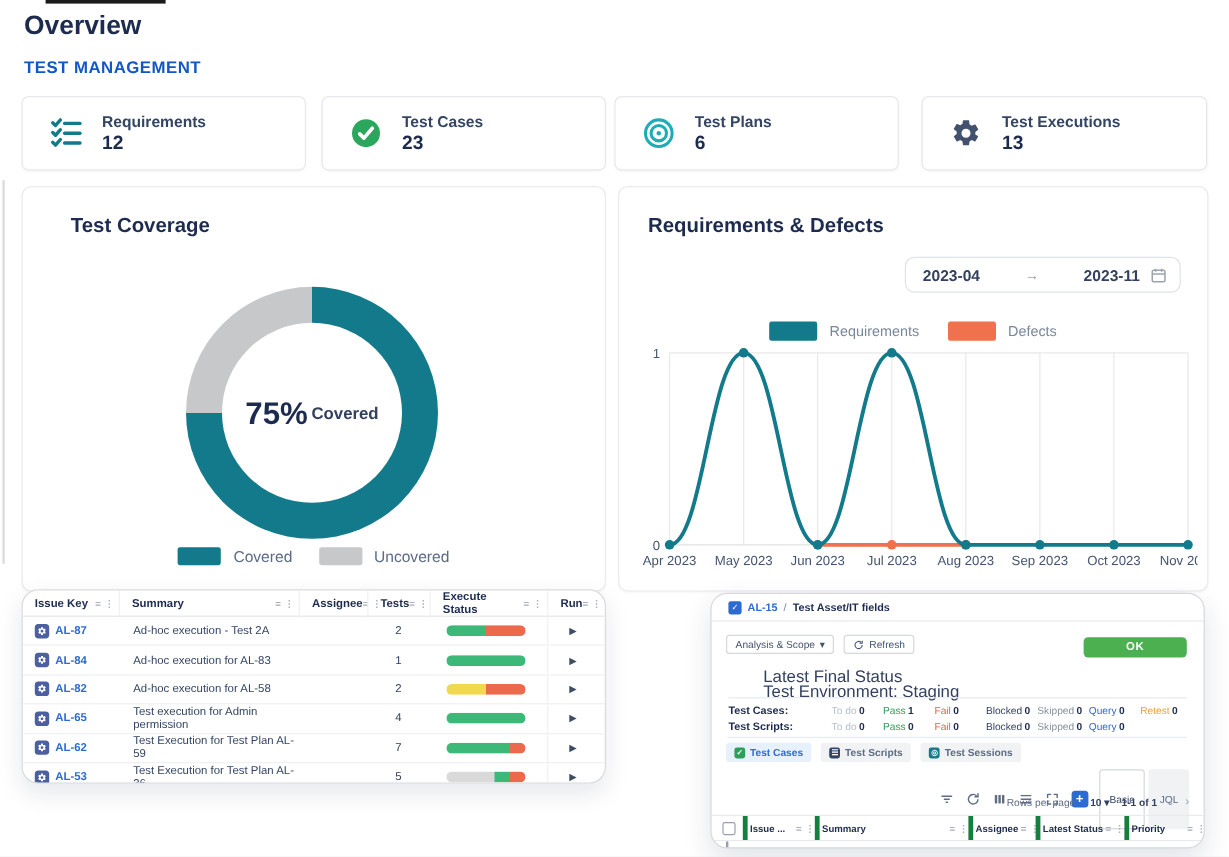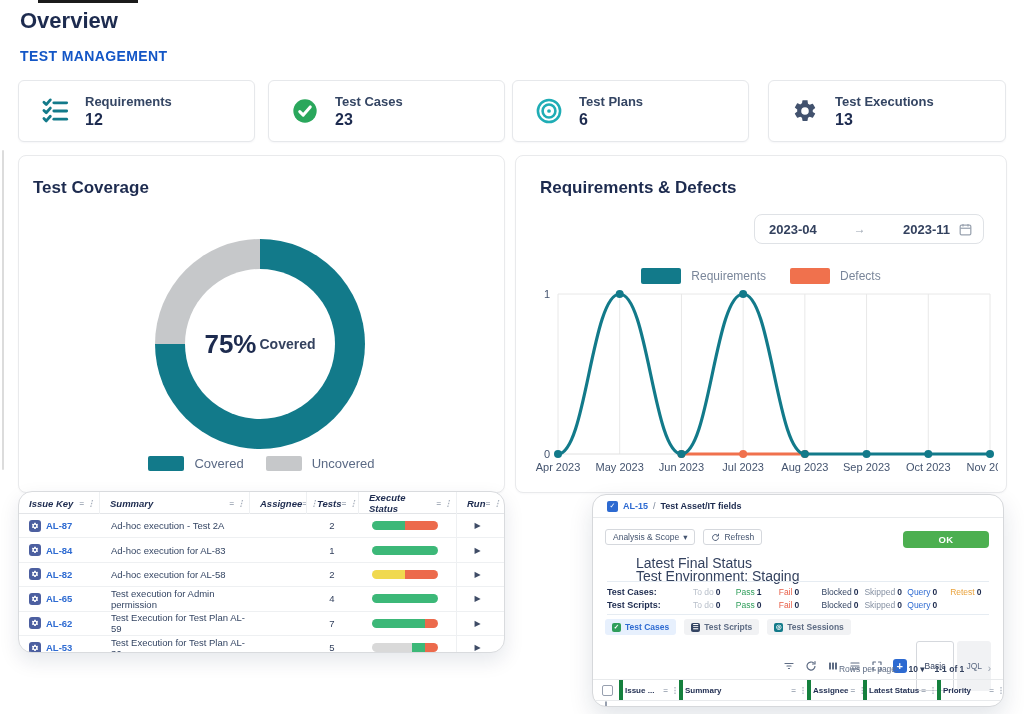--- a/index.html
+++ b/index.html
@@ -35,21 +35,21 @@
   .swatch.sm{width:40px;height:16px;}
 
   
   #date-picker{right:22px;top:58px;width:230px;height:30px;border:1px solid #dfe2e6;border-radius:8px;display:flex;align-items:center;padding:0 10px 0 14px;box-sizing:border-box;font-size:13px;font-weight:600;color:#33415e;gap:8px;}
   #date-picker .arrow{color:#9aa3b0;flex:1;text-align:center;font-size:12px;}
 
   
   #exec-table{left:18px;top:491px;width:487px;height:162px;background:#fff;border:1px solid #d9dbde;border-radius:14px;box-shadow:0 8px 20px rgba(9,30,66,.10);overflow:hidden;box-sizing:border-box;}
   .lt-row{display:grid;grid-template-columns:80px 150px 57px 52px 98px 42px;align-items:center;height:23.4px;border-bottom:1px solid #eef0f2;}
   .lt-head{height:21px;border-bottom:1px solid #e3e5e8;}
-  .lt-head .cell{font-size:9.5px;font-weight:700;color:#1d2b4f;display:flex;align-items:center;height:100%;padding:0 4px 0 10px;box-sizing:border-box;border-left:1px solid #eef0f2;font-style:italic;}
+  .lt-head .cell{font-size:9.5px;font-weight:700;color:#1d2b4f;display:flex;align-items:center;height:100%;padding:0 4px 0 10px;box-sizing:border-box;border-left:1px solid #eef0f2;}
   .lt-head .cell:first-child{border-left:none;}
   .hicons{margin-left:auto;display:flex;gap:3px;color:#a8b0bc;font-size:8px;align-items:center;}
   .cell-key{display:flex;align-items:center;gap:5px;padding-left:10px;font-size:9.5px;color:#2e6bd2;font-weight:600;}
   .issue-ic{width:12px;height:12px;border-radius:3px;background:#4c5fa0;display:flex;align-items:center;justify-content:center;flex:none;}
   .issue-ic svg{width:8px;height:8px;}
   .cell-sum{font-size:9.5px;color:#344563;padding-left:12px;}
   .cell-center{text-align:center;font-size:9.5px;color:#33415e;}
   .avatar{width:16px;height:16px;border-radius:50%;margin:0 auto;}
   .bar{width:66px;height:9px;border-radius:5px;overflow:hidden;display:flex;margin-left:14px;}
   .cell-run{border-left:1px solid #eef0f2;height:100%;display:flex;align-items:center;justify-content:center;color:#3f4c66;font-size:8px;}
@@ -159,21 +159,21 @@
           <path d="M19.14,12.94a7.49,7.49,0,0,0,.05-.94,7.49,7.49,0,0,0-.05-.94l2.03-1.58a.5.5,0,0,0,.12-.64l-1.92-3.32a.5.5,0,0,0-.61-.22l-2.39,1a7.3,7.3,0,0,0-1.62-.94l-.36-2.54A.5.5,0,0,0,13.9,2H10.1a.5.5,0,0,0-.49.42L9.25,4.96a7.3,7.3,0,0,0-1.62.94l-2.39-1a.5.5,0,0,0-.61.22L2.71,8.44a.5.5,0,0,0,.12.64l2.03,1.58a7.49,7.49,0,0,0,0,1.88L2.83,14.12a.5.5,0,0,0-.12.64l1.92,3.32a.5.5,0,0,0,.61.22l2.39-1a7.3,7.3,0,0,0,1.62.94l.36,2.54a.5.5,0,0,0,.49.42h3.8a.5.5,0,0,0,.49-.42l.36-2.54a7.3,7.3,0,0,0,1.62-.94l2.39,1a.5.5,0,0,0,.61-.22l1.92-3.32a.5.5,0,0,0-.12-.64ZM12,15.5A3.5,3.5,0,1,1,15.5,12,3.5,3.5,0,0,1,12,15.5Z"></path>
         </svg>
     </span>
     <span class="txt">
       <span class="stat-label">Test Executions</span>
       <span class="stat-value">13</span>
     </span>
   </div>
 
   <div id="coverage-panel" class="abs panel">
-    <div class="abs panel-title" style="left:14px;top:22px">Test Coverage</div>
+    <div class="abs panel-title" style="left:40px;top:22px">Test Coverage</div>
     <div id="donut" class="abs" style="background: conic-gradient(rgb(18, 122, 138) 0deg, rgb(18, 122, 138) 75%, rgb(198, 200, 202) 75%, rgb(198, 200, 202) 100%);">
       <div class="hole">
         <span class="donut-pct">75%</span>
         <span class="donut-sub">Covered</span>
       </div>
     </div>
     <div class="abs legend-row" style="left:0;right:0;top:300px">
       <span class="swatch" style="background: rgb(18, 122, 138);"></span>
       <span>Covered</span>
       <span class="swatch" style="margin-left: 12px; background: rgb(198, 200, 202);"></span>

